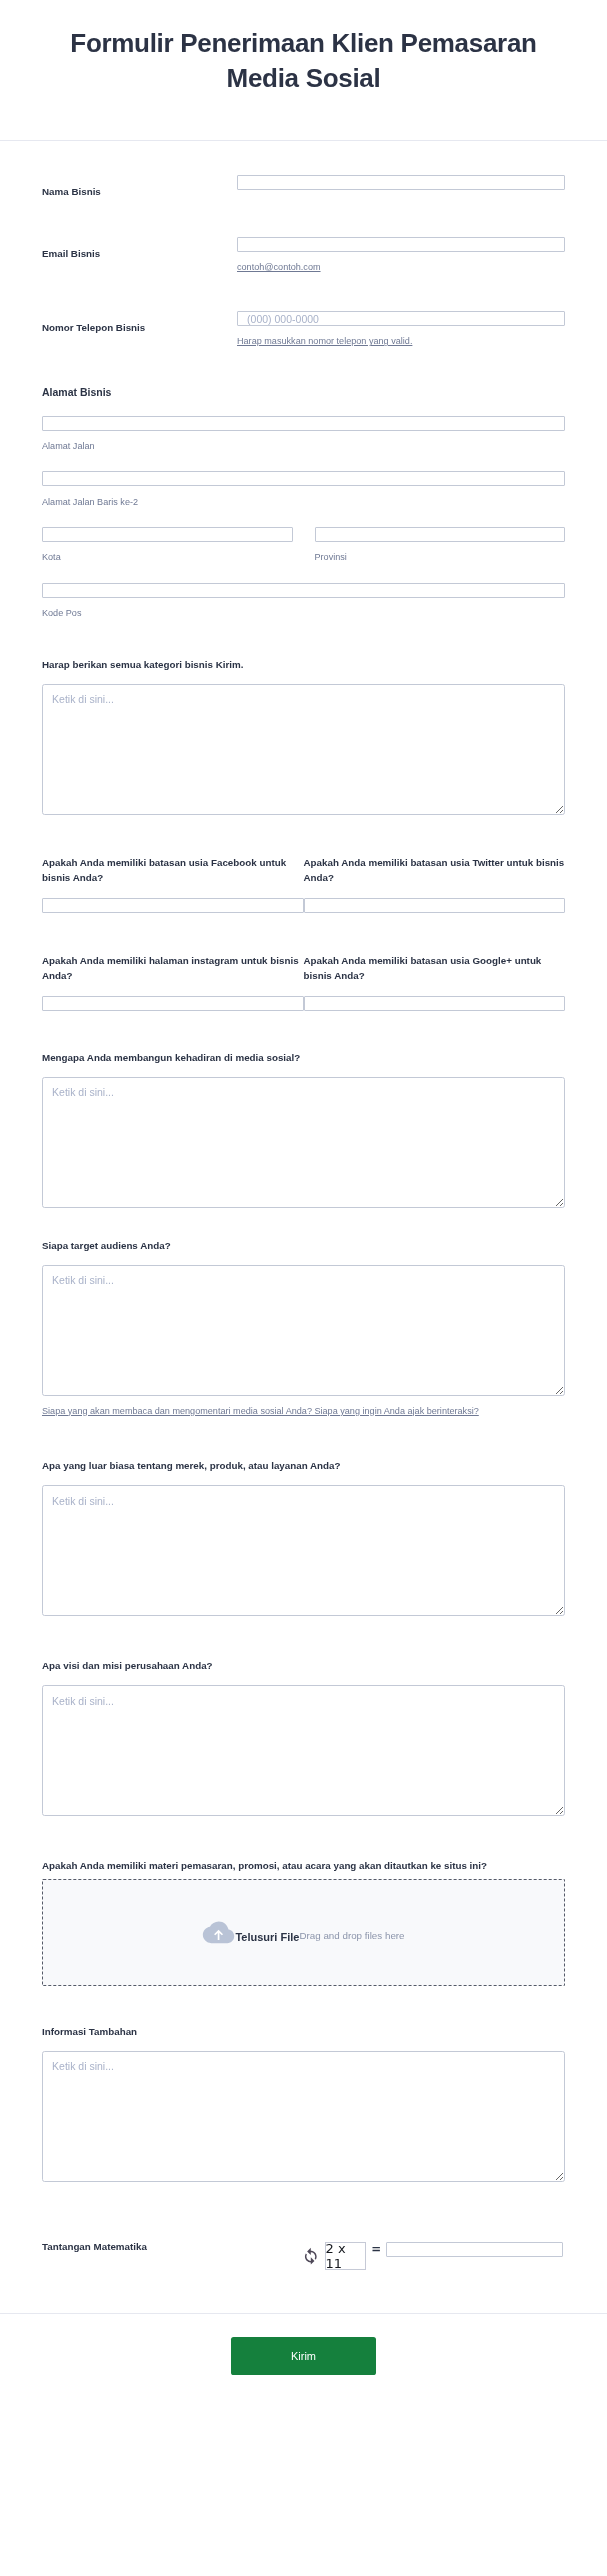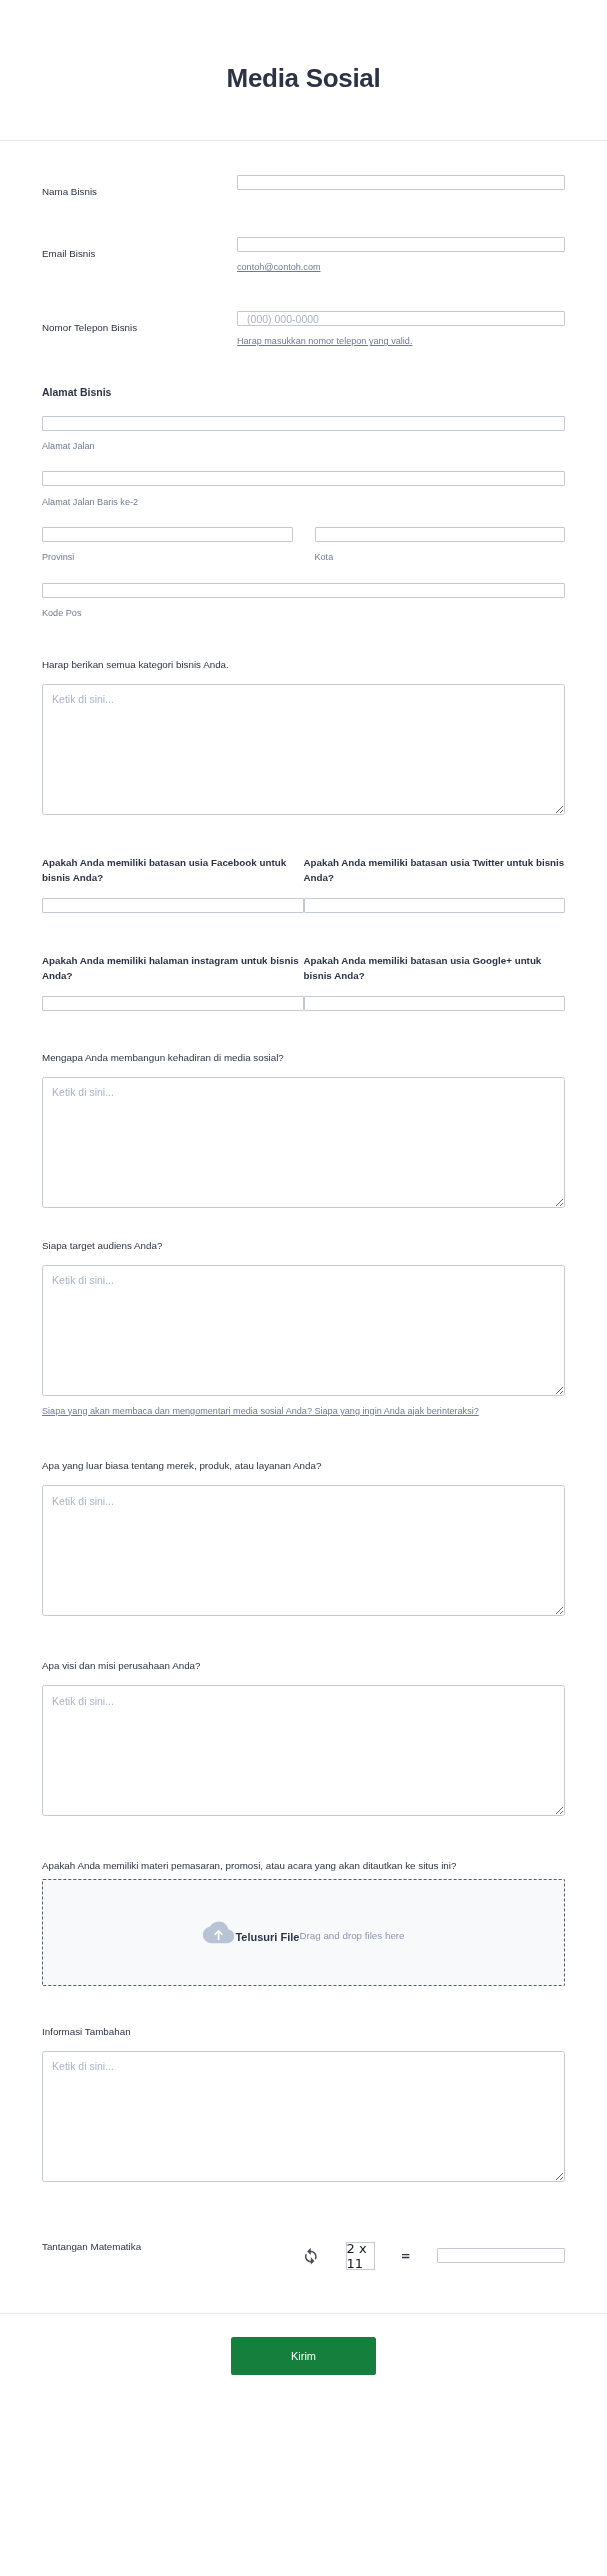--- a/index.html
+++ b/index.html
@@ -20,21 +20,21 @@
 
   
   .form-body{width:523px;margin:0 auto;padding:34px 0 43px;}
 
   .q{margin-bottom:39px;}
   .q-row{display:flex;align-items:flex-start;}
   .q-row .f-label{width:195px;flex:0 0 195px;padding-top:9.8px;}
   .q-row .control{flex:1 1 auto;min-width:0;}
 
   .f-label,.q-label{
-    font-size:9.8px;line-height:13px;font-weight:400;color:#2b3345;
+    font-size:9.8px;line-height:13px;font-weight:700;color:#2b3345;
   }
   .q-label{margin-bottom:13px;}
   .sub-label{font-size:9.1px;line-height:10.5px;color:#6f7994;margin-top:10.5px;}
   .hint-under{font-size:9.1px;line-height:10.5px;color:#6f7994;margin-top:10px;text-decoration:underline;}
 
   input[type=text]{
     width:100%;height:15px;border:0.7px solid #c3c9d6;border-radius:1px;
     background:#fff;padding:0 9.1px;font-size:10.5px;color:#2b3345;
     font-family:inherit;outline:none;
   }
@@ -64,21 +64,21 @@
     border:1.3px dashed #555a68;border-radius:1.3px;background:#f8f9fb;
     height:107px;display:flex;flex-direction:row;align-items:center;
     justify-content:center;cursor:pointer;
   }
   .upload-browse{font-size:11px;font-weight:700;color:#2b3345;margin-top:9.1px;}
   .upload-drag{font-size:9.8px;color:#8c95ab;margin-top:6.5px;}
 
   
   .captcha-row .f-label{padding-top:7.8px;}
   .captcha-control{display:flex;align-items:flex-start;padding-top:10.5px;padding-left:65px;}
-  .captcha-group{display:flex;align-items:center;gap:26px;}
+  .captcha-group{display:flex;gap:5px;}
   .refresh-btn{border:none;background:none;padding:0;cursor:pointer;line-height:0;}
   .captcha-eq{
     width:63px;height:27.4px;border:0.7px solid #c6cad6;background:#fff;
     display:flex;align-items:center;justify-content:center;
     font-family:"DejaVu Sans",sans-serif;font-size:13px;color:#15181e;
   }
   .captcha-equals{font-size:11.8px;font-weight:700;color:#2b3345;font-family:"DejaVu Sans",sans-serif;}
   .captcha-answer{
     width:55px;height:27.4px;border:0.7px solid #cdd2dd;border-radius:1.3px;background:#fff;
     padding:0 5.2px;font-size:11.8px;font-family:"DejaVu Sans",sans-serif;outline:none;
@@ -89,21 +89,21 @@
   .submit-btn{
     width:145px;height:38px;border:none;border-radius:2.6px;cursor:pointer;
     background:#15803d;color:#ffffff;font-size:11px;font-weight:500;
     font-family:inherit;
   }
 </style>
 </head>
 <body>
 
 <div class="header">
-  <h1 class="form-title"><br><span>Media Sosial</span></h1>
+  <h1 class="form-title"><span>Formulir Penerimaan Klien Pemasaran</span><br><span>Media Sosial</span></h1>
 </div>
 <div class="top-divider"></div>
 
 <div class="form-body">
 
   <div class="q q-row">
     <div class="f-label">Nama Bisnis</div>
     <div class="control">
       <input type="text" style="">
     </div>
@@ -131,35 +131,35 @@
       <input type="text" style="">
       <div class="sub-label">Alamat Jalan</div>
     </div>
     <div class="addr-line">
       <input type="text" style="">
       <div class="sub-label">Alamat Jalan Baris ke-2</div>
     </div>
     <div class="addr-line two-col">
       <div>
         <input type="text" style="">
+        <div class="sub-label">Kota</div>
+      </div>
+      <div>
+        <input type="text" style="">
         <div class="sub-label">Provinsi</div>
       </div>
-      <div>
-        <input type="text" style="">
-        <div class="sub-label">Kota</div>
-      </div>
     </div>
     <div class="addr-line">
       <input type="text" style="">
       <div class="sub-label">Kode Pos</div>
     </div>
   </div>
 
   <div class="q" style="margin-bottom:40px;">
-    <div class="q-label">Harap berikan semua kategori bisnis Anda.</div>
+    <div class="q-label">Harap berikan semua kategori bisnis Kirim.</div>
     <textarea placeholder="Ketik di sini..." style=""></textarea>
   </div>
 
   <div style="margin-bottom:40px;">
     <div class="grid-2">
       <div>
         <div class="q-label">Apakah Anda memiliki batasan usia Facebook untuk bisnis Anda?</div>
         <input type="text" style="">
       </div>
       <div>

